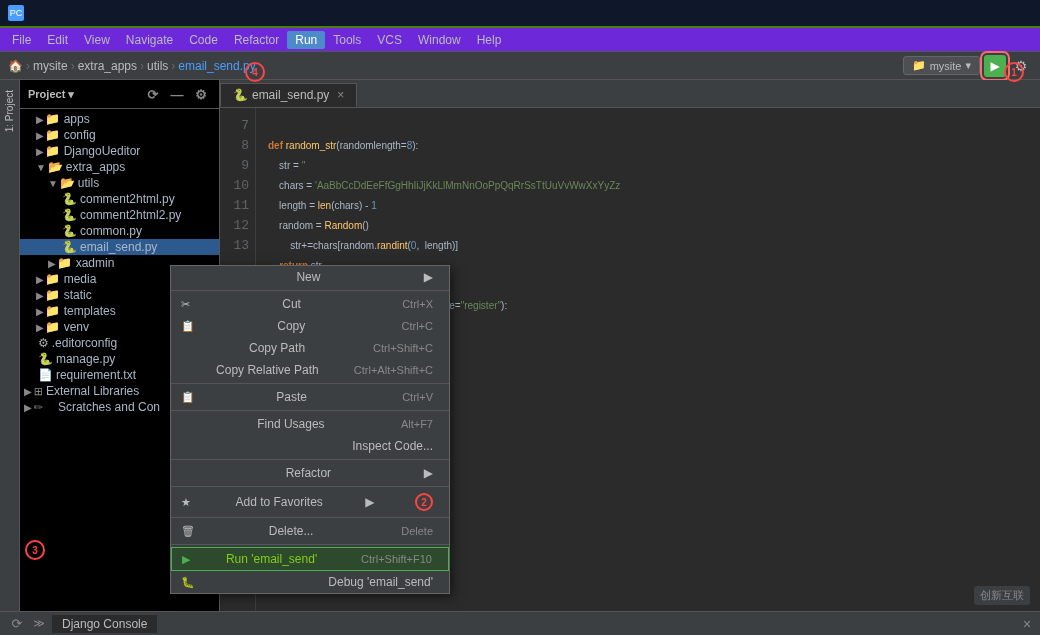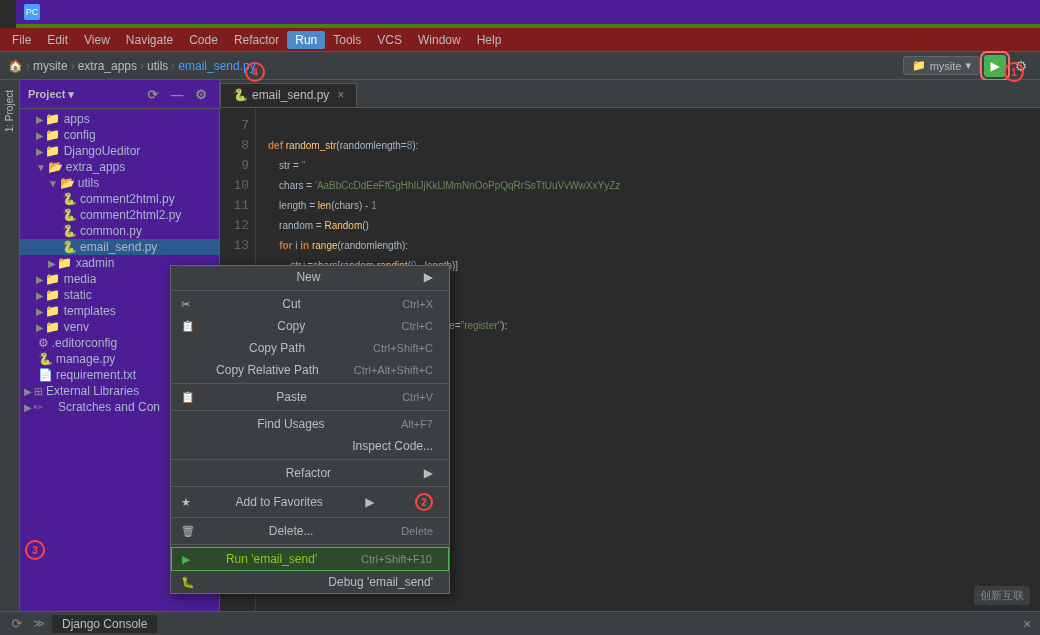--- a/index.html
+++ b/index.html
@@ -1,23 +1,23 @@
 <!DOCTYPE html>
 <html><head>
   <meta charset="utf-8">
   <style>
     * { box-sizing: border-box; margin: 0; padding: 0; }
     body { font-family: 'Segoe UI', Arial, sans-serif; font-size: 12px; background: #2b2b2b; color: #a9b7c6; overflow: hidden; }
     
     
-    #titlebar { background: #4c1d95; height: 28px; display: flex; align-items: center; padding: 0 8px; color: #bbbbbb; font-size: 11px; border-bottom: 4px solid #4d7c0f; margin-left: 16px; }
+    #titlebar { background: #0f172a; height: 28px; display: flex; align-items: center; padding: 0 8px; color: #bbbbbb; font-size: 11px; border-bottom: 2px solid #4d7c0f; }
     #titlebar .title-icon { width: 16px; height: 16px; background: #4a9eff; border-radius: 2px; margin-right: 6px; display: flex; align-items: center; justify-content: center; font-size: 9px; color: white; }
     
     
-    #menubar { background: #7f1d1d; height: 24px; display: flex; align-items: center; padding: 0 4px; border-bottom: 1px solid #555; }
+    #menubar { background: #6d28d9; height: 24px; display: flex; align-items: center; padding: 0 4px; border-bottom: 1px solid #555; }
     .menu-item { padding: 2px 8px; color: #bbbbbb; font-size: 12px; cursor: pointer; border-radius: 2px; }
     .menu-item.active { background: #4c8aca; color: white; }
     
     
     #navbar { background: #3c3f41; height: 28px; display: flex; align-items: center; padding: 0 8px; border-bottom: 1px solid #555; }
     .breadcrumb { display: flex; align-items: center; color: #bbbbbb; font-size: 12px; flex: 1; }
     .breadcrumb span { cursor: pointer; }
     .breadcrumb .sep { margin: 0 3px; color: #666; }
     .breadcrumb .current { color: #4a9eff; }
     .toolbar-right { display: flex; align-items: center; gap: 4px; }
@@ -27,21 +27,21 @@
     
     
     #main { display: flex; height: calc(635px - 28px - 24px - 28px - 24px); }
     
     
     #side-panel-indicator { width: 20px; background: #3c3f41; display: flex; flex-direction: column; align-items: center; padding-top: 4px; border-right: 1px solid #555; }
     .side-tab { writing-mode: vertical-rl; transform: rotate(180deg); color: #888; font-size: 10px; padding: 6px 2px; cursor: pointer; }
     .side-tab.active { color: #bbbbbb; }
     
     
-    #project-panel { width: 200px; background: #4c1d95; border-right: 1px solid #555; display: flex; flex-direction: column; }
+    #project-panel { width: 200px; background: #000000; border-right: 1px solid #555; display: flex; flex-direction: column; }
     #project-header { padding: 4px 8px; font-size: 11px; font-weight: bold; color: #bbbbbb; border-bottom: 1px solid #555; display: flex; align-items: center; justify-content: space-between; }
     #project-tree { flex: 1; overflow-y: auto; padding: 2px 0; }
     .tree-item { display: flex; align-items: center; padding: 1px 4px; cursor: pointer; font-size: 12px; color: #a9b7c6; white-space: nowrap; }
     .tree-item.selected { background: #2d5a8e; }
     .indent-1 { padding-left: 16px; }
     .indent-2 { padding-left: 28px; }
     .indent-3 { padding-left: 40px; }
     .tree-arrow { margin-right: 2px; font-size: 10px; color: #888; }
     .folder-icon { margin-right: 3px; }
     .file-icon { margin-right: 3px; color: #6db33f; }
@@ -349,21 +349,20 @@
         <div> </div>
         <div> </div>
       </div>
       <div id="code-content">
         <div class="code-line"> </div>
         <div class="code-line"><span class="kw">def</span> <span class="fn">random_str</span>(<span class="param">randomlength</span>=<span class="num">8</span>):</div>
         <div class="code-line">    str = <span class="str">''</span></div>
         <div class="code-line">    chars = <span class="str">'AaBbCcDdEeFfGgHhIiJjKkLlMmNnOoPpQqRrSsTtUuVvWwXxYyZz</span></div>
         <div class="code-line">    length = <span class="fn">len</span>(chars) - <span class="num">1</span></div>
         <div class="code-line">    random = <span class="fn">Random</span>()</div>
-        <div class="code-line">    <span class="kw">for</span> i <span class="kw">in</span> <span class="fn">range</span>(randomlength):</div>
         <div class="code-line">        str+=chars[random.<span class="fn">randint</span>(<span class="num">0</span>,  length)]</div>
         <div class="code-line">    <span class="kw">return</span> str</div>
         <div class="code-line"> </div>
         <div class="code-line"><span class="kw">def</span> <span class="fn">send_register_email</span>(email, send_type=<span class="str">"register"</span>):</div>
         <div class="code-line">    email_record = <span class="fn">EmaiVerifyRecord</span>()</div>
         <div class="code-line">    <span class="kw">if</span> send_type == <span class="str">"update_email"</span>:</div>
       </div>
       <div id="scroll-gutter"></div>
     </div>
   </div>

